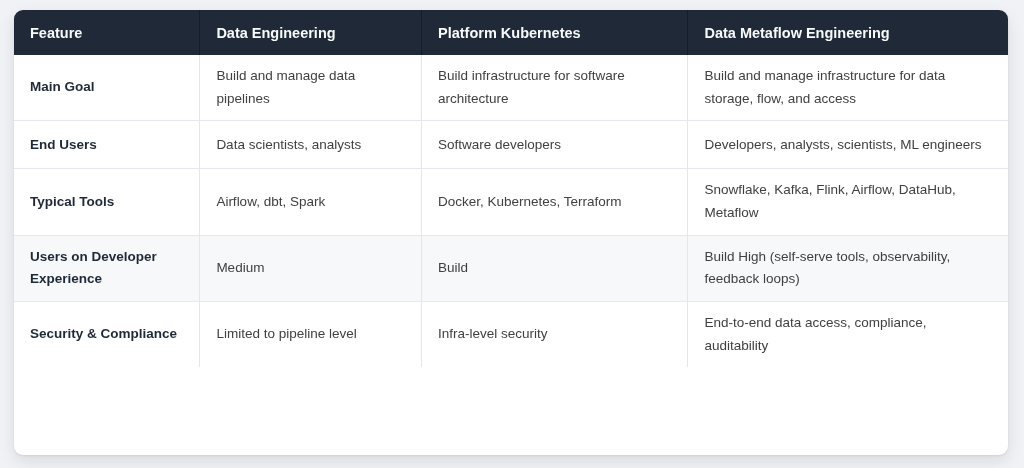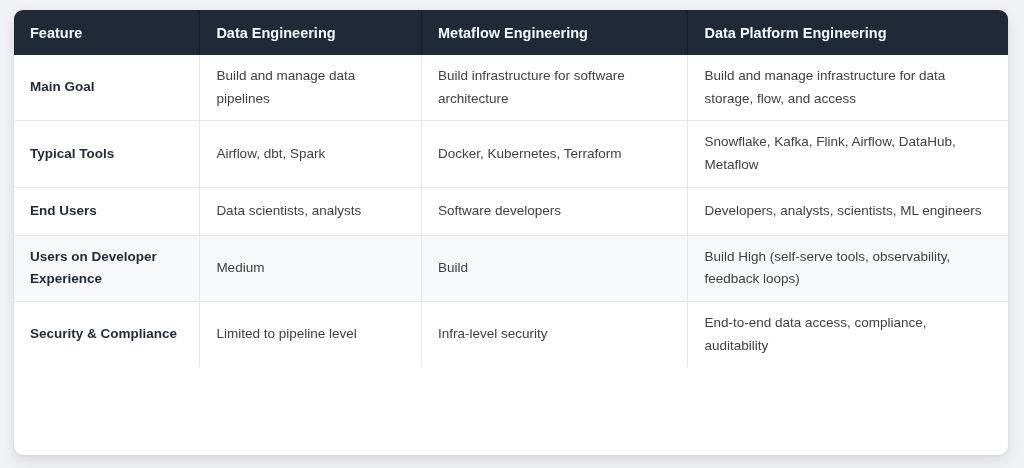--- a/index.html
+++ b/index.html
@@ -71,42 +71,42 @@
     <colgroup>
       <col class="c-feature">
         <col class="c-de">
         <col class="c-pe">
         <col class="c-dpe">
     </colgroup>
     <thead>
       <tr>
         <th>Feature</th>
         <th>Data Engineering</th>
-        <th>Metaflow Engineering</th>
-        <th>Data Platform Engineering</th>
+        <th>Platform Kubernetes</th>
+        <th>Data Metaflow Engineering</th>
       </tr>
     </thead>
     <tbody>
       <tr class="h-lg">
         <td>Main Goal</td>
         <td>Build and manage data pipelines</td>
         <td>Build infrastructure for software architecture</td>
         <td>Build and manage infrastructure for data storage, flow, and access</td>
       </tr>
       <tr class="h-sm">
+        <td>End Users</td>
+        <td>Data scientists, analysts</td>
+        <td>Software developers</td>
+        <td>Developers, analysts, scientists, ML engineers</td>
+      </tr>
+      <tr class="h-sm">
         <td>Typical Tools</td>
         <td>Airflow, dbt, Spark</td>
         <td>Docker, Kubernetes, Terraform</td>
         <td>Snowflake, Kafka, Flink, Airflow, DataHub, Metaflow</td>
-      </tr>
-      <tr class="h-sm">
-        <td>End Users</td>
-        <td>Data scientists, analysts</td>
-        <td>Software developers</td>
-        <td>Developers, analysts, scientists, ML engineers</td>
       </tr>
       <tr class="h-lg stripe">
         <td>Users on Developer Experience</td>
         <td>Medium</td>
         <td>Build</td>
         <td>Build High (self-serve tools, observability, feedback loops)</td>
       </tr>
       <tr class="h-xs">
         <td>Security &amp; Compliance</td>
         <td>Limited to pipeline level</td>

